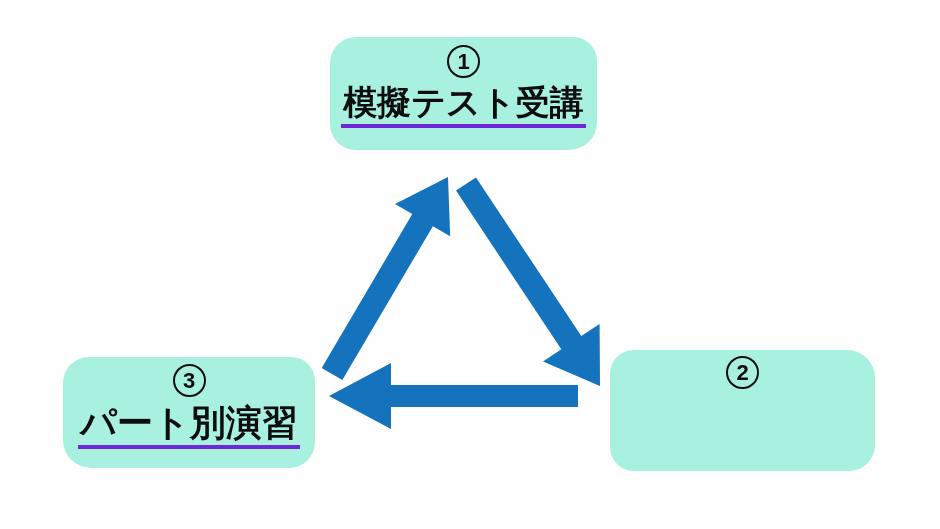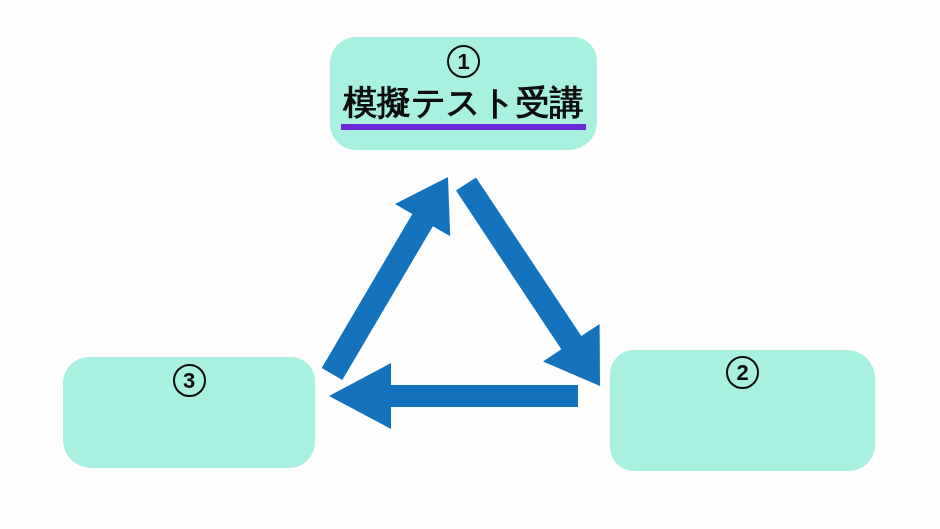--- a/index.html
+++ b/index.html
@@ -57,21 +57,21 @@
     justify-content: center;
     font-weight: bold;
     font-size: 22px;
     line-height: 1;
     flex: 0 0 auto;
   }
   .step-label {
     font-weight: bold;
     line-height: 1.15;
     letter-spacing: 0px;
-    border-bottom: 6px solid #6d28d9;
+    border-bottom: 4px solid #6d28d9;
     padding: 0 2px 2px 2px;
     margin-top: 5px;
     white-space: nowrap;
   }
   .step-top .step-label { font-size: 34px; }
   .step-br  .step-label { font-size: 31px; }
   .step-bl  .step-label { font-size: 36px; }
   .arrow { fill: #1573bd; }
 </style>
 </head>
@@ -95,15 +95,16 @@
   <div class="step-box step-br">
     <span class="num-circle">
       <span>2</span>
     </span>
   </div>
 
   <div class="step-box step-bl">
     <span class="num-circle">
       <span>3</span>
     </span>
+    <span class="step-label">パート別演習</span>
   </div>
 
 </div>
 
 </body></html>

